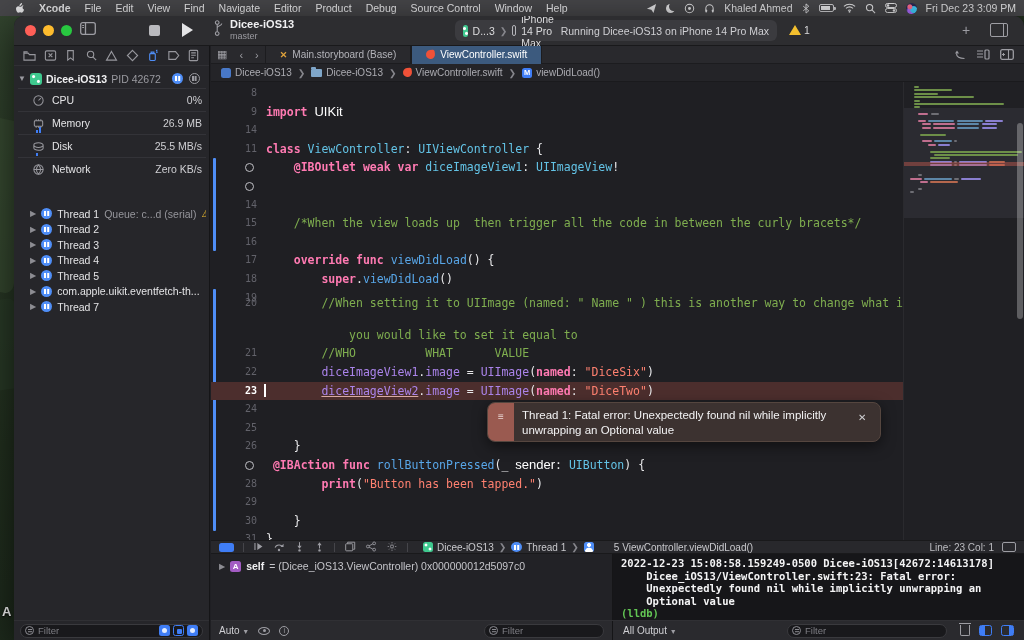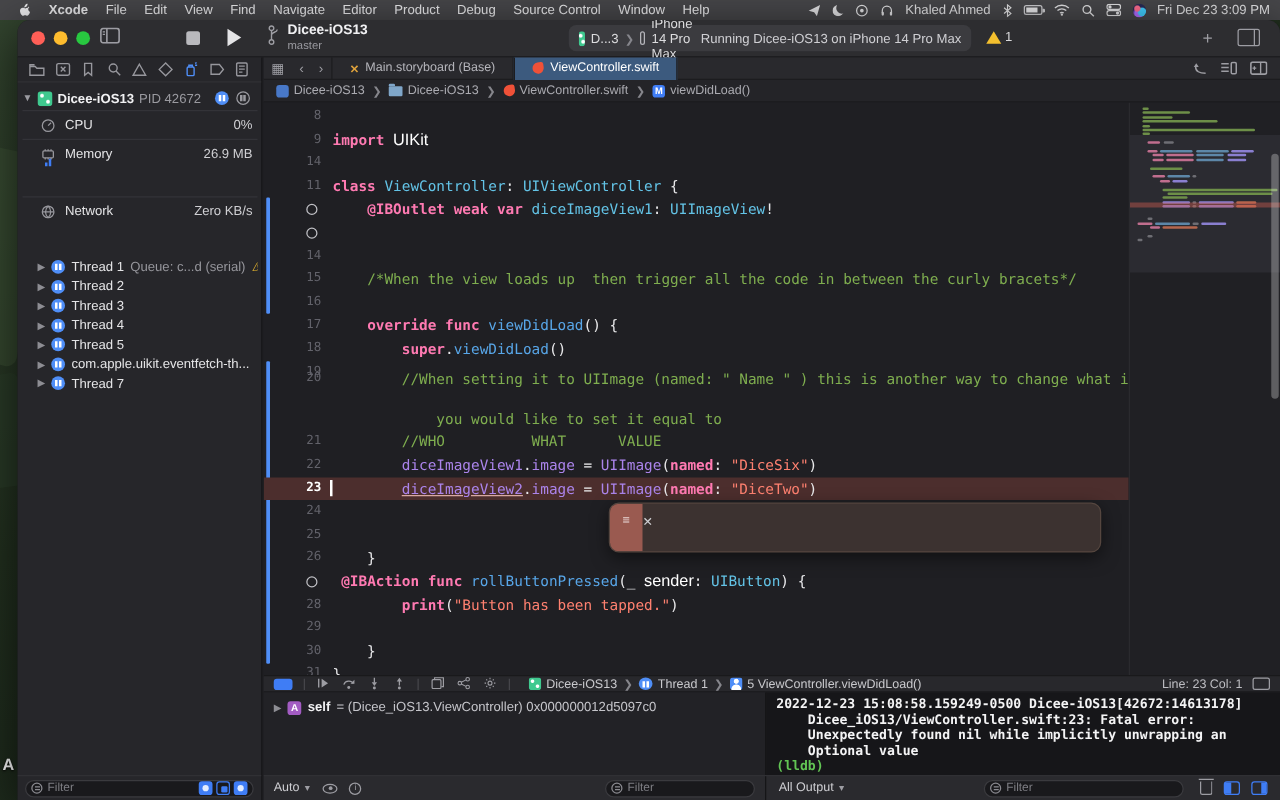--- a/index.html
+++ b/index.html
@@ -402,20 +402,30 @@
       <div class="abs gauge-row" style="top: 65px;">
         <svg width="13" height="13" viewBox="0 0 14 14" fill="none" stroke="#97979d" stroke-width="1.1">
           <rect x="2.5" y="4" width="9" height="6" rx="1"></rect>
           <path d="M4.5 4V2.5M7 4V2.5M9.5 4V2.5M4.5 11.5V10M7 11.5V10M9.5 11.5V10"></path>
         </svg>
         <span>Memory</span>
         <span class="gval">26.9 MB</span>
         <span class="minibar">
           <i style="height: 3px;"></i>
           <i style="height: 6px;"></i>
+        </span>
+      </div>
+      <div class="abs gauge-row" style="top: 88px;">
+        <svg width="13" height="13" viewBox="0 0 14 14" fill="none" stroke="#97979d" stroke-width="1.1">
+          <path d="M2 5.5C2 4 4.2 3 7 3s5 1 5 2.5v3C12 10 9.8 11 7 11s-5-1-5-2.5z M2 5.5C2 7 4.2 8 7 8s5-1 5-2.5"></path>
+        </svg>
+        <span>Disk</span>
+        <span class="gval">25.5 MB/s</span>
+        <span class="minibar">
+          <i style="height: 3px;"></i>
         </span>
       </div>
       <div class="abs gauge-row" style="top: 111px;">
         <svg width="13" height="13" viewBox="0 0 14 14" fill="none" stroke="#97979d" stroke-width="1.1">
           <circle cx="7" cy="7" r="5"></circle>
           <path d="M2 7h10M7 2c-3 3-3 7 0 10M7 2c3 3 3 7 0 10"></path>
         </svg>
         <span>Network</span>
         <span class="gval">Zero KB/s</span>
       </div>
@@ -553,20 +563,21 @@
             <div class="mmrow" style="top: 99.2px; left: 16px; width: 8px; background: rgb(192, 110, 142);"></div>
             <div class="mmrow" style="top: 99.2px; left: 26px; width: 28px; background: rgb(181, 103, 77);"></div>
             <div class="mmrow" style="top: 106px; left: 14px; width: 4px; background: rgb(110, 110, 116);"></div>
             <div class="mmrow" style="top: 109.4px; left: 6px; width: 4px; background: rgb(110, 110, 116);"></div>
           </div>
         <div class="abs" id="mm-redline" style="top:80.2px"></div>
         <div class="abs" id="scrollthumb"></div>
       </div>
       <div class="abs" id="banner">
         <div id="banner-accent">≡</div>
+        <div id="banner-text">Thread 1: Fatal error: Unexpectedly found nil while implicitly unwrapping an Optional value</div>
         <div id="banner-close">✕</div>
       </div>
     </div>
 
     <div class="abs" id="debugbar">
       <span id="bp-toggle"></span>
       <span class="dbg-sep"></span>
       <span class="dbg-ic"><svg width="11" height="11" viewBox="0 0 14 14">
             <path d="M2.5 2.5v9" stroke="#9d9da3" stroke-width="1.4"></path>
             <path d="M5.5 2.5 12 7l-6.5 4.5z" fill="#9d9da3"></path>
@@ -606,21 +617,21 @@
           <span style="display: flex; align-items: center; gap: 4px;">
             <span class="dbg-app"></span>
             <span>Dicee-iOS13</span>
           </span>
           <span class="crumb-sep">❯</span>
           <span style="display: flex; align-items: center; gap: 4px;">
             <span class="pauseicon" style="width:10px;height:10px"></span>
             <span>Thread 1</span>
           </span>
           <span class="crumb-sep">❯</span>
-          <span style="display: flex; align-items: center; gap: 4px;">
+          <span style="display: flex; align-items: center; gap: 20px;">
             <span class="person-icon"></span>
             <span>5 ViewController.viewDidLoad()</span>
           </span>
         </span>
       <span id="dbg-pos">
         <span>Line: 23  Col: 1</span>
         <span class="display-ic"></span>
       </span>
     </div>
 

